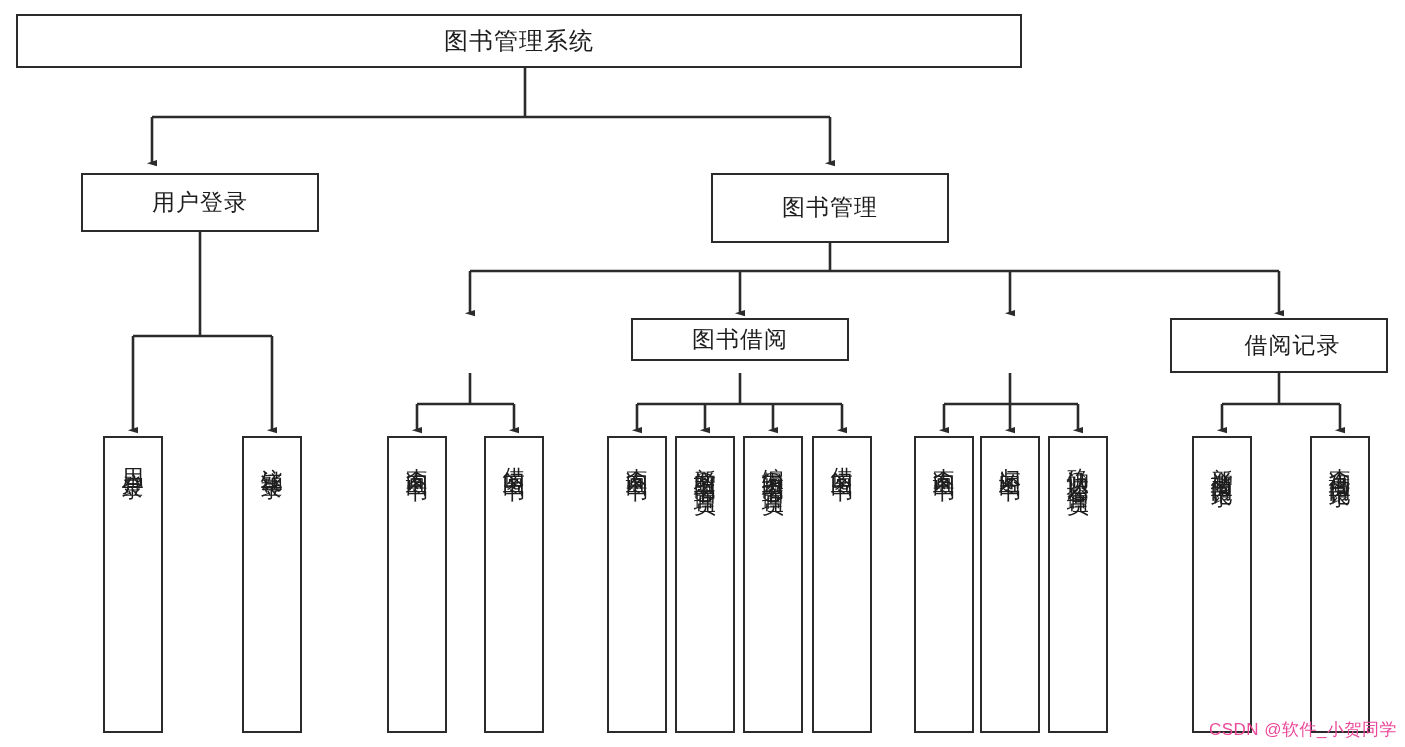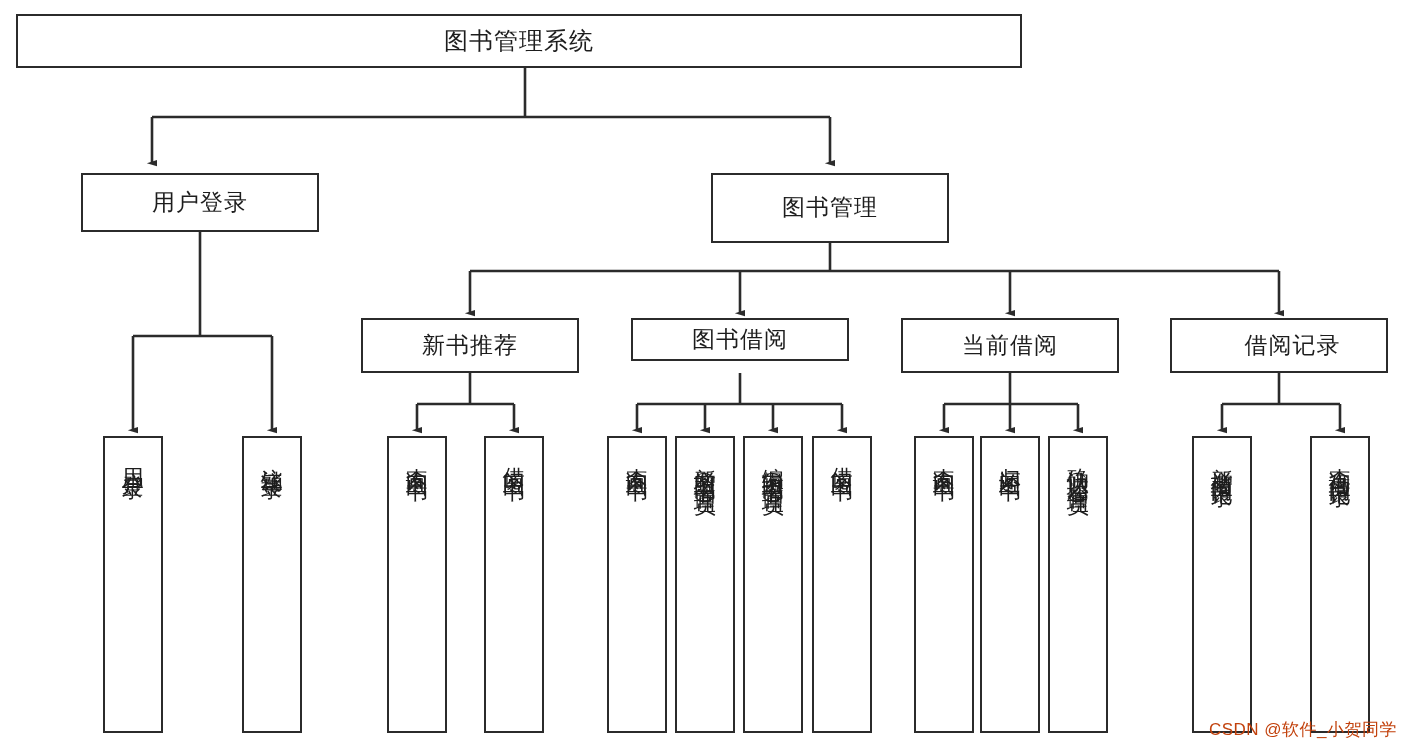--- a/index.html
+++ b/index.html
@@ -52,21 +52,21 @@
   .leaf-label{
     writing-mode:vertical-rl;
     text-orientation:upright;
     display:block;
   }
   .watermark{
     position:absolute;
     right:8px;
     bottom:6px;
     font-size:17px;
-    color:#c2410c;
+    color:#ec4899;
     letter-spacing:0.5px;
     white-space:nowrap;
     user-select:none;
     text-align:center;
   }
 </style>
 </head>
 <body>
 
 <div id="canvas">
@@ -126,31 +126,25 @@
   </div>
 
   <div class="node horiz" style="left:81px;top:173px;width:238px;height:59px;">
     <span>用户登录</span>
   </div>
 
   <div class="node horiz" style="left:711px;top:173px;width:238px;height:70px;">
     <span>图书管理</span>
   </div>
 
-  <div class="node horiz" style="left:361px;top:318px;width:218px;height:55px;">
-    <span>新书推荐</span>
-  </div>
 
   <div class="node horiz" style="left:631px;top:318px;width:218px;height:43px;">
     <span>图书借阅</span>
   </div>
 
-  <div class="node horiz" style="left:901px;top:318px;width:218px;height:55px;">
-    <span>当前借阅</span>
-  </div>
 
   <div class="node horiz" style="left:1170px;top:318px;width:218px;height:55px;padding-left:27px;">
     <span>借阅记录</span>
   </div>
 
   <div class="node leaf" style="left:103px;top:436px;width:60px;height:297px;">
     <span class="leaf-label">用户登录</span>
   </div>
 
   <div class="node leaf" style="left:242px;top:436px;width:60px;height:297px;">

